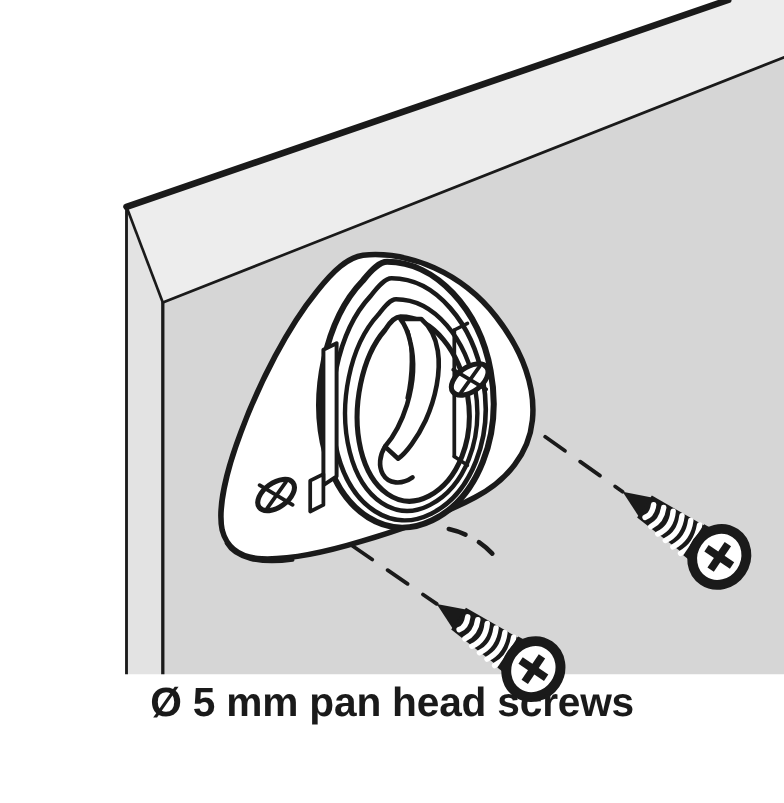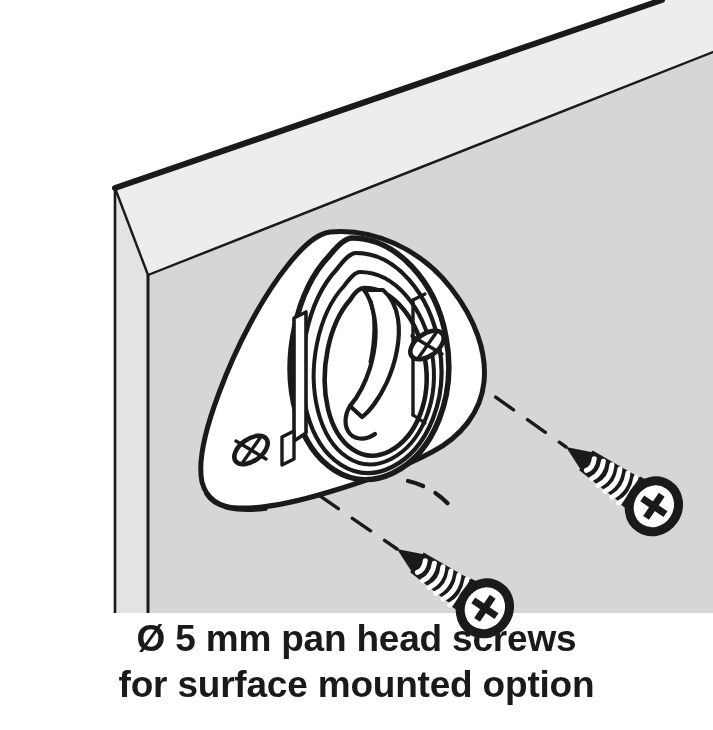--- a/index.html
+++ b/index.html
@@ -209,16 +209,15 @@
       <g stroke="#1a1a1a" stroke-width="7" stroke-linecap="butt">
         <path d="M 106,-14 L 106,14"></path>
         <path d="M 92,0 L 120,0"></path>
       </g>
     </g>
 
   </svg>
 
   <div id="caption-block">
     <span class="caption-line">Ø 5 mm pan head screws</span>
-    <span class="caption-line">for surface mounted option</span>
   </div>
 
 </div>
 
 </body></html>

